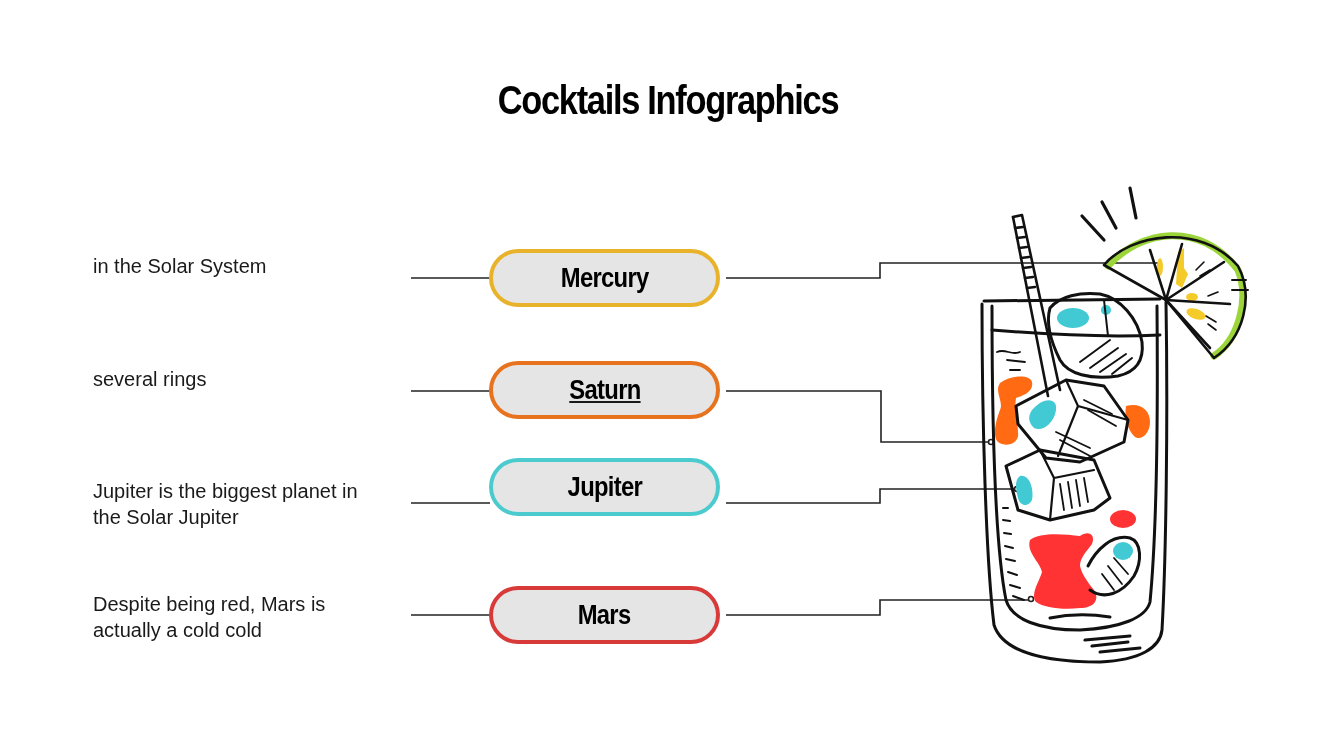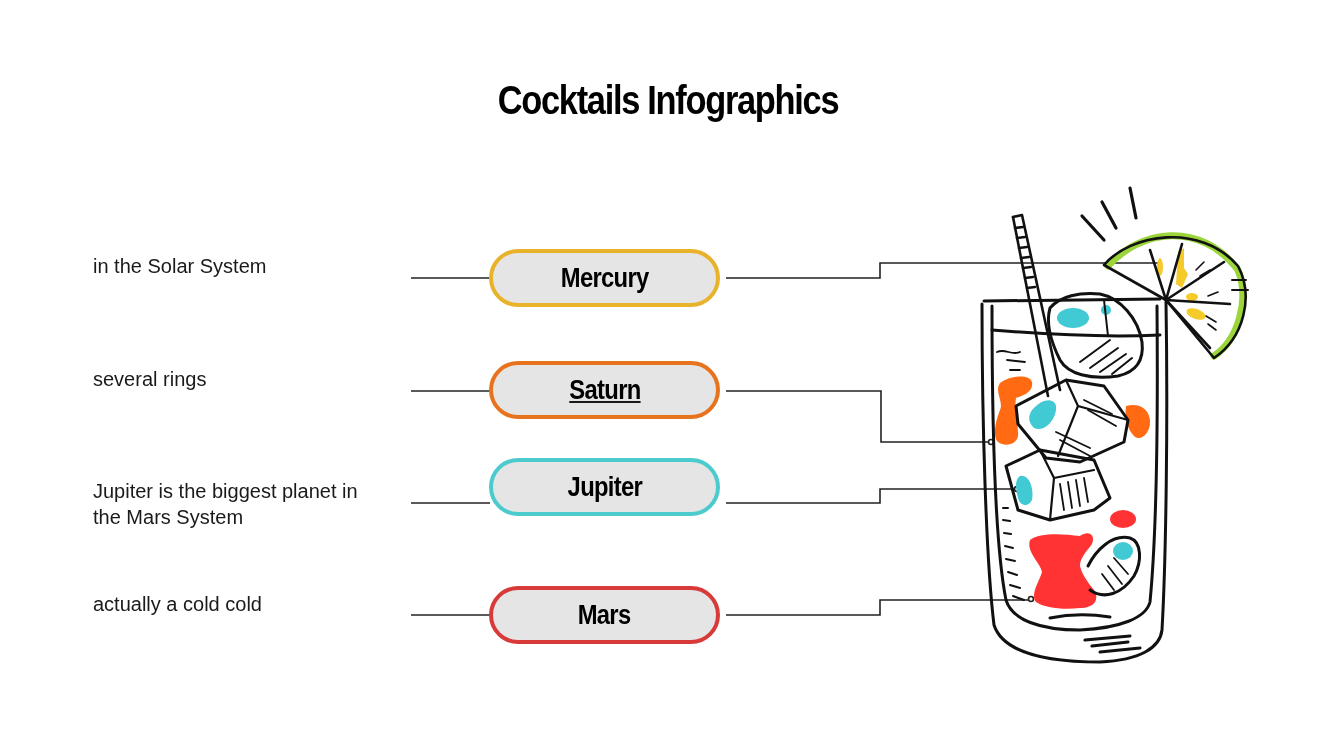--- a/index.html
+++ b/index.html
@@ -76,23 +76,24 @@
 <h1 class="slide-title">Cocktails Infographics</h1>
 
 <div class="desc" style="top:253px;">
   <div>in the Solar System</div>
 </div>
 <div class="desc" style="top:366px;">
   <div>several rings</div>
 </div>
 <div class="desc" style="top:478px;">
   <div>Jupiter is the biggest planet in</div>
-  <div>the Mars System</div>
+  <div>the Solar Jupiter</div>
 </div>
 <div class="desc" style="top:591px;">
+  <div>Despite being red, Mars is</div>
   <div>actually a cold cold</div>
 </div>
 
 <svg class="overlay" viewBox="0 0 1336 752">
   <g stroke="#222" stroke-width="1.6" fill="none">
 
     <line x1="411" y1="278" x2="490" y2="278"></line>
     <line x1="411" y1="391" x2="490" y2="391"></line>
     <line x1="411" y1="503" x2="490" y2="503"></line>
     <line x1="411" y1="615" x2="490" y2="615"></line>

